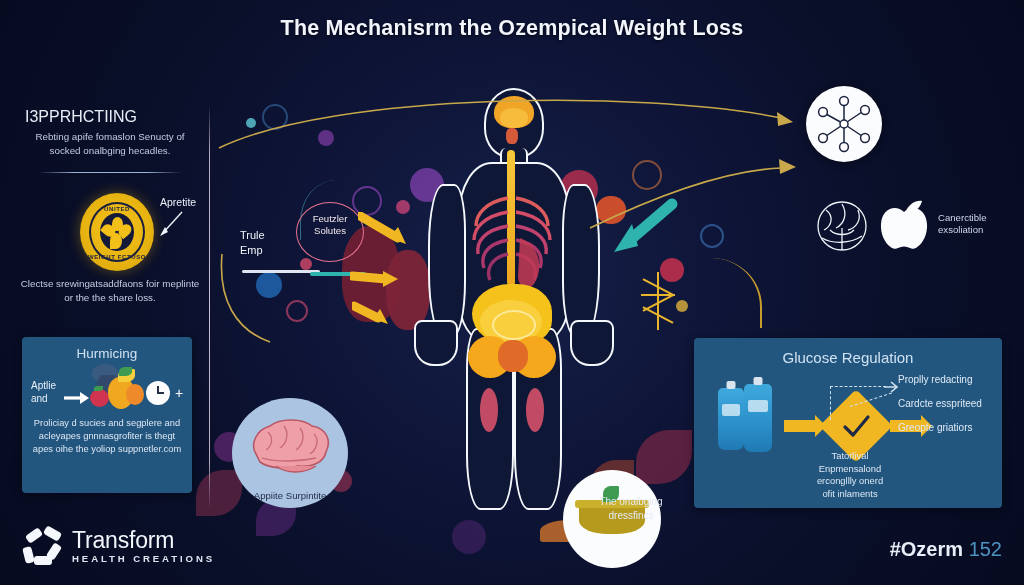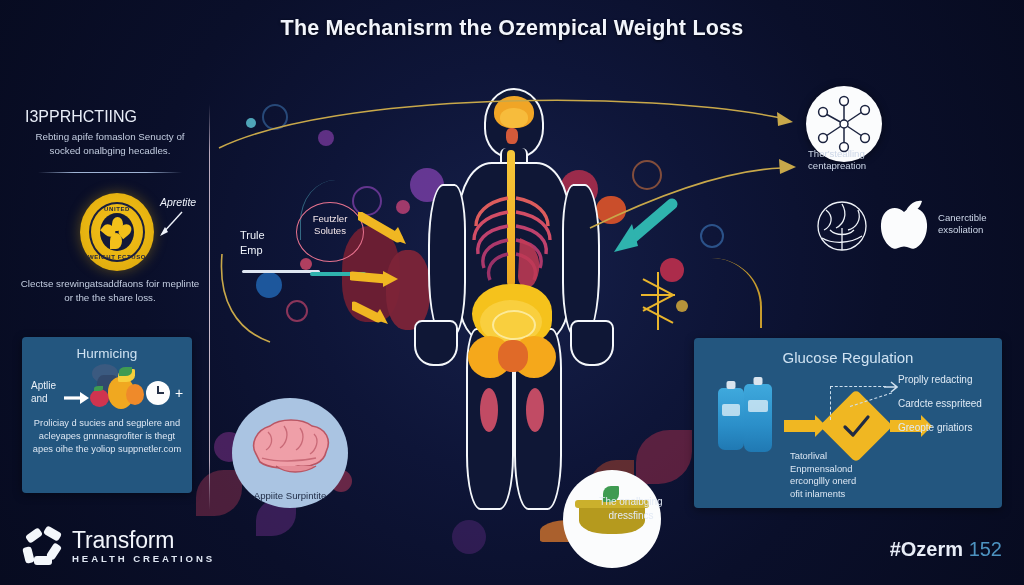--- a/index.html
+++ b/index.html
@@ -147,21 +147,21 @@
   <div class="abs" id="seal">
     <div class="inner"></div>
     <div class="core"></div>
     <div class="sealtxt" style="top:13px;">UNITED</div>
     <div class="sealtxt" style="bottom:11px;">WEIGHT FCTUSO</div>
     <div class="sealpetal" style="left:32px;top:24px;width:11px;height:14px;transform:rotate(0deg);"></div>
     <div class="sealpetal" style="left:22px;top:32px;width:14px;height:11px;transform:rotate(40deg);"></div>
     <div class="sealpetal" style="left:38px;top:32px;width:14px;height:11px;transform:rotate(-40deg);"></div>
     <div class="sealpetal" style="left:30px;top:40px;width:12px;height:16px;"></div>
   </div>
-  <div class="abs" style="left:160px;top:196px;font-size:10.5px;color:#eef2fa;font-style:italic;">Apretite</div>
+  <div class="abs" style="left:160px;top:196px;font-size:10.5px;color:#eef2fa;">Apretite</div>
   <svg class="abs" style="left:152px;top:208px;" width="34" height="32">
     <path d="M30 4 L10 26" stroke="#eef2fa" stroke-width="1.4" fill="none"></path>
     <path d="M8 28 L16 24 L13 19 Z" fill="#eef2fa"></path>
   </svg>
   <div class="abs lcol-body" style="left:20px;top:277px;">Clectse srewingatsaddfaons foir meplinte or the the share loss.</div>
 
   <div class="abs panel" style="left:22px;top:337px;width:170px;height:156px;">
     <div class="panel-title" style="margin-top:9px;">Hurmicing</div>
 
     <div style="position:absolute;left:9px;top:42px;font-size:10px;line-height:13px;color:#e9f0f8;">
@@ -325,24 +325,20 @@
         <circle cx="38" cy="38" r="4"></circle>
           <circle cx="38" cy="15" r="4.4"></circle>
         <circle cx="17" cy="26" r="4.4"></circle>
           <circle cx="17" cy="52" r="4.4"></circle>
         <circle cx="38" cy="61" r="4.4"></circle>
           <circle cx="59" cy="52" r="4.4"></circle>
         <circle cx="59" cy="24" r="4.4"></circle>
       </g>
     </svg>
   </div>
-  <div class="abs callout-txt" style="left:808px;top:148px;width:130px;">
-    <span>Ther'stealling</span><br>
-    <span>centapreation</span>
-  </div>
 
   <svg class="abs" style="left:814px;top:200px;" width="58" height="52">
     <g stroke="#eef2f8" stroke-width="1.3" fill="none">
       <circle cx="28" cy="26" r="24"></circle>
       <path d="M12 10 C20 16 18 26 10 30"></path>
       <path d="M28 4 C34 14 30 24 22 28"></path>
       <path d="M44 10 C48 20 42 28 34 30"></path>
       <path d="M8 38 C18 44 36 44 48 36"></path>
       <path d="M28 28 L28 50"></path>
       <path d="M16 30 C22 36 34 36 40 30"></path>
@@ -384,21 +380,21 @@
     <div class="dash" style="left:136px;top:48px;width:56px;"></div>
     <svg style="position:absolute;left:188px;top:42px;" width="16" height="14">
         <path d="M2 7 L14 7 M9 2 L15 7 L9 12" stroke="#cfe0ef" stroke-width="1.6" fill="none"></path>
       </svg>
     <div class="dash" style="left:156px;top:68px;width:44px;transform:rotate(-18deg);transform-origin:left center;"></div>
 
     <div style="position:absolute;left:204px;top:36px;font-size:10px;color:#dfeaf5;">Proplly redacting</div>
     <div style="position:absolute;left:204px;top:60px;font-size:10px;color:#dfeaf5;">Cardcte esspriteed</div>
     <div style="position:absolute;left:204px;top:84px;font-size:10px;color:#dfeaf5;">Greopte griatiors</div>
 
-    <div style="position:absolute;left:96px;top:112px;width:120px;text-align:left;font-size:9.4px;line-height:12.6px;color:#dcе7f3;color:#dce7f3;">
+    <div style="position:absolute;left:96px;top:112px;width:120px;text-align:center;font-size:9.4px;line-height:12.6px;color:#dcе7f3;color:#dce7f3;">
       <span>Tatorlival</span><br>
       <span>Enpmensalond</span><br>
       <span>ercongllly onerd</span><br>
       <span>ofit inlaments</span>
     </div>
   </div>
 
   <div class="abs" id="logo-mark">
     <div class="logo-arm" style="left:2px;top:4px;width:16px;height:9px;border-radius:3px;transform:rotate(-36deg);"></div>
     <div class="logo-arm" style="left:20px;top:2px;width:17px;height:9px;border-radius:3px;transform:rotate(30deg);"></div>

